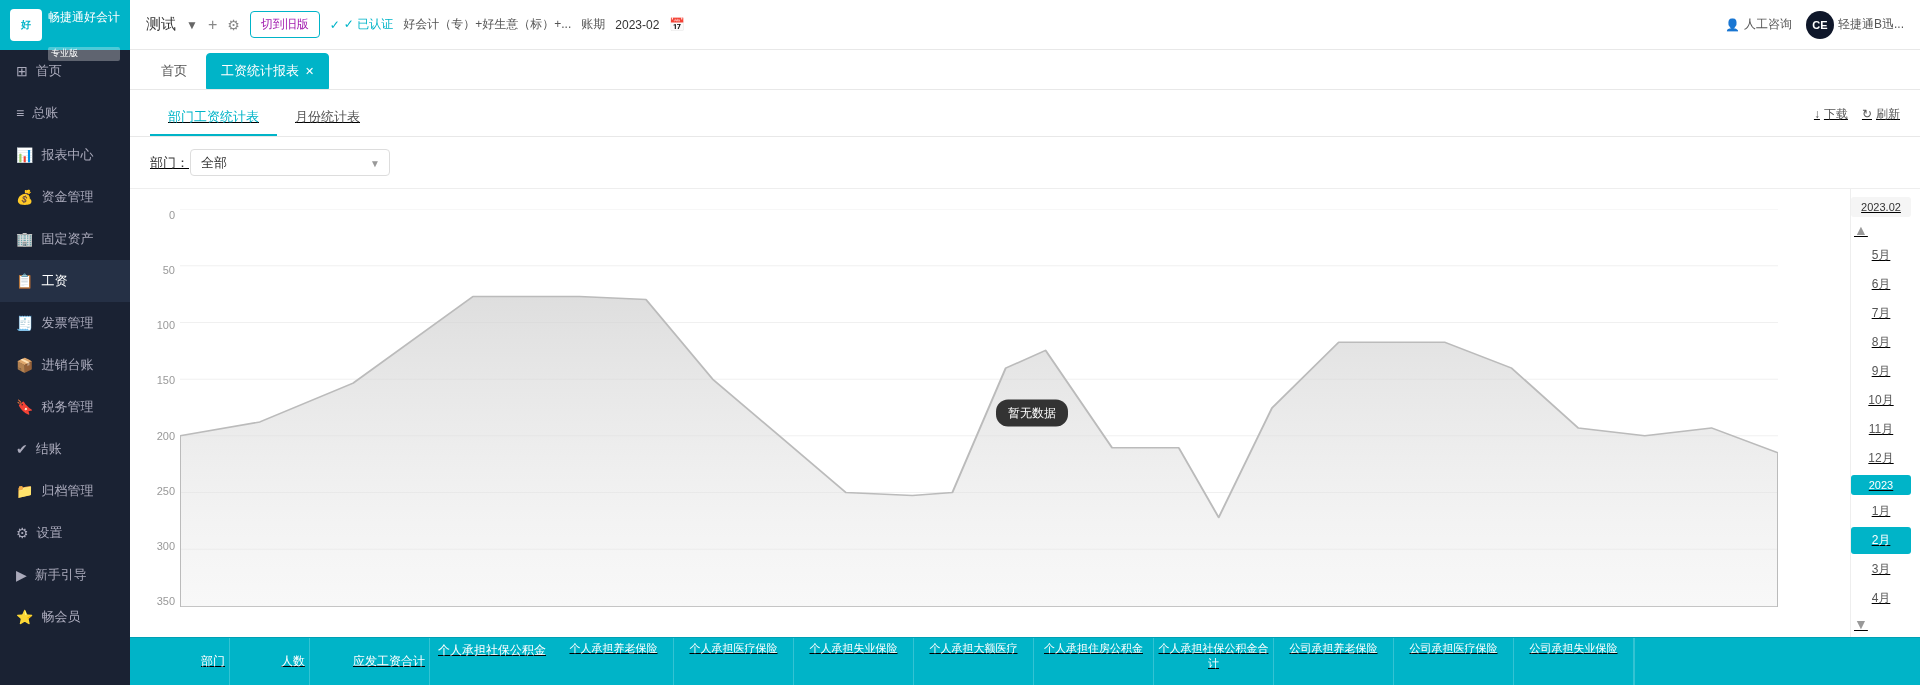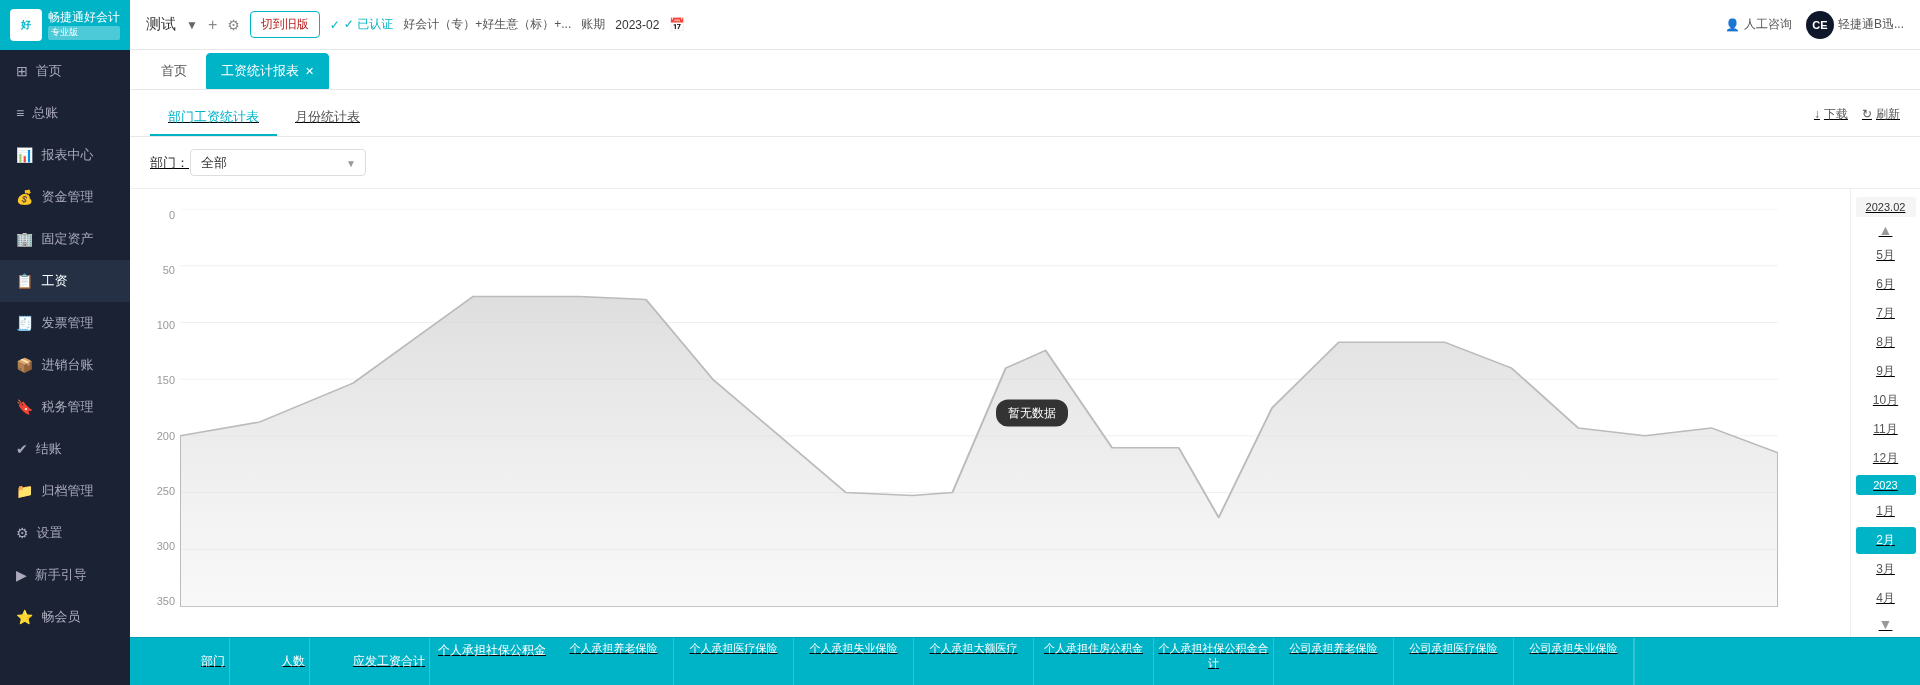--- a/index.html
+++ b/index.html
@@ -23,21 +23,21 @@
       gap: 6px;
       height: 50px;
     }
     .logo-icon {
       width: 32px; height: 32px;
       background: white;
       border-radius: 4px;
       display: flex; align-items: center; justify-content: center;
       font-size: 10px; color: #00b4c8; font-weight: bold;
     }
-    .logo-text { font-size: 12px; color: white; line-height: 1.3; }
+    .logo-text { font-size: 12px; color: white; line-height: 1.3; margin-top: 21px; }
     .logo-badge { font-size: 9px; background: rgba(255,255,255,0.3); padding: 1px 3px; border-radius: 2px; }
     .sidebar-item {
       display: flex; align-items: center; gap: 8px;
       padding: 12px 16px;
       cursor: pointer; color: #aab;
       font-size: 13px;
     }
     .sidebar-item.active { background: #253045; color: #fff; }
     .sidebar-item .si-icon { font-size: 14px; }
 
@@ -59,21 +59,21 @@
       padding: 0 16px;
       border-bottom: 1px solid #e8e8e8;
       gap: 10px;
       flex-shrink: 0;
     }
     .topbar-title { font-size: 15px; color: #333; font-weight: 500; }
     .topbar-dropdown { font-size: 12px; color: #666; cursor: pointer; }
     .topbar-spacer { flex: 1; }
     .topbar-btn {
       border: 1px solid #00b4c8;
-      color: #b91c1c;
+      color: #a21caf;
       background: white;
       padding: 4px 10px;
       border-radius: 4px;
       font-size: 12px;
       cursor: pointer;
     }
     .topbar-tag {
       font-size: 12px; color: #00b4c8;
       display: flex; align-items: center; gap: 4px;
     }
@@ -162,21 +162,21 @@
     }
     .filter-label { font-size: 13px; color: #333; }
     .filter-select {
       border: 1px solid #ddd;
       border-radius: 4px;
       padding: 5px 30px 5px 10px;
       font-size: 13px;
       color: #333;
       background: white;
       appearance: none;
-      width: 176px;
+      width: 200px;
       cursor: pointer;
       position: relative;
     }
     .filter-select-wrap { position: relative; display: inline-block; }
     .filter-select-wrap::after {
       content: '▼';
       position: absolute;
       right: 10px;
       top: 50%;
       transform: translateY(-50%);
@@ -213,21 +213,21 @@
       pointer-events: none;
     }
 
     
     .date-panel {
       width: 70px;
       background: white;
       border-left: 1px solid #eee;
       display: flex;
       flex-direction: column;
-      align-items: center;
+      align-items: flex-start;
       padding: 6px 0;
       flex-shrink: 0;
       overflow-y: auto;
       font-size: 12px;
     }
     .date-year-label {
       font-size: 11px;
       color: #333;
       padding: 4px 6px;
       background: #f5f5f5;

